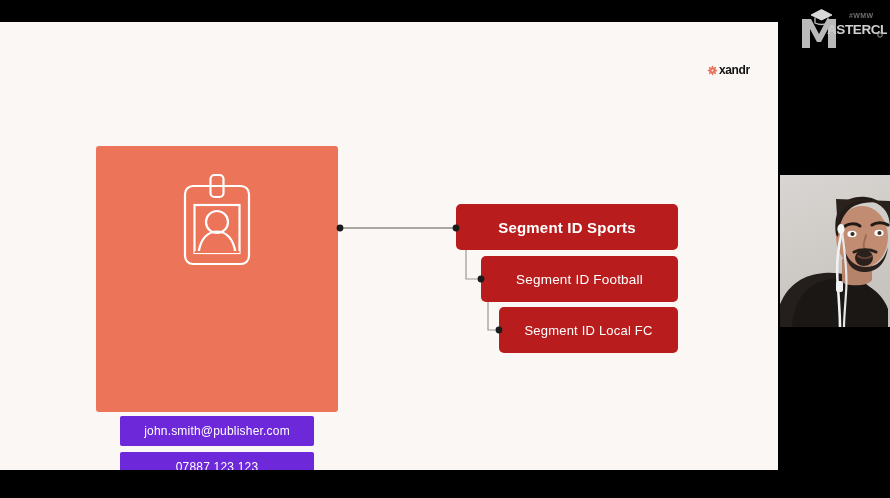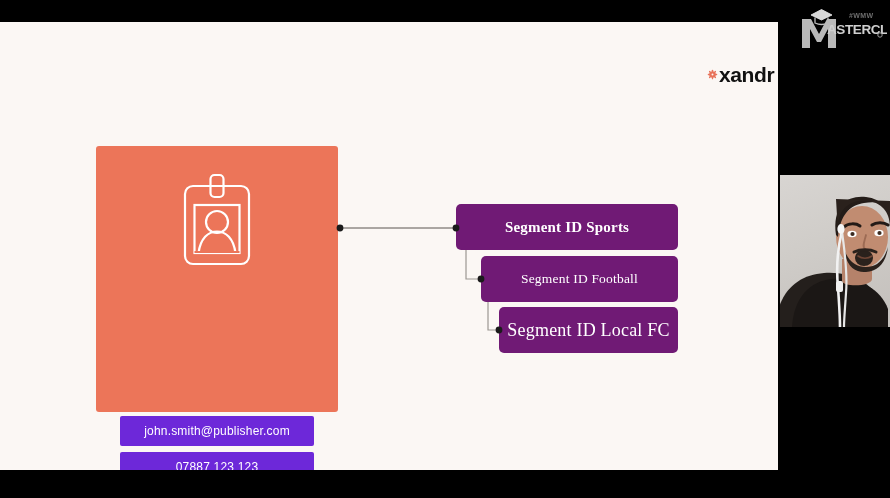--- a/index.html
+++ b/index.html
@@ -52,21 +52,21 @@
     gap: 1px;
   }
   #xandr-mark {
     width: 11px;
     height: 11px;
     flex: 0 0 auto;
     display: block;
   }
   #xandr-word {
     font-family: "Liberation Sans", sans-serif;
-    font-size: 21px;
+    font-size: 12px;
     font-weight: 600;
     letter-spacing: -0.4px;
     color: #111111;
     line-height: 1;
   }
 
   
   #person-card {
     position: absolute;
     left: 96px;
@@ -100,28 +100,28 @@
     letter-spacing: 0.2px;
     white-space: nowrap;
   }
   #card-field-0 { top: 270px; }
   #card-field-1 { top: 306px; }
 
   
   .segment-box {
     position: absolute;
     height: 46px;
-    background: #701a75;
+    background: #b91c1c;
     border-radius: 5px;
     display: flex;
     align-items: center;
     justify-content: center;
     color: #FFFFFF;
     white-space: nowrap;
-    font-family: Liberation Serif, serif;
+    font-family: Liberation Sans, sans-serif;
   }
   #segment-box-0 {
     left: 456px;
     top: 182px;
     width: 222px;
     font-size: 15px;
     font-weight: bold;
     letter-spacing: 0.2px;
   }
   #segment-box-1 {
@@ -129,21 +129,21 @@
     top: 234px;
     width: 197px;
     font-size: 13.5px;
     font-weight: normal;
     letter-spacing: 0.2px;
   }
   #segment-box-2 {
     left: 499px;
     top: 285px;
     width: 179px;
-    font-size: 18px;
+    font-size: 13px;
     font-weight: normal;
     letter-spacing: 0.2px;
   }
 
   
   #connectors {
     position: absolute;
     left: 0;
     top: 0;
     width: 778px;

